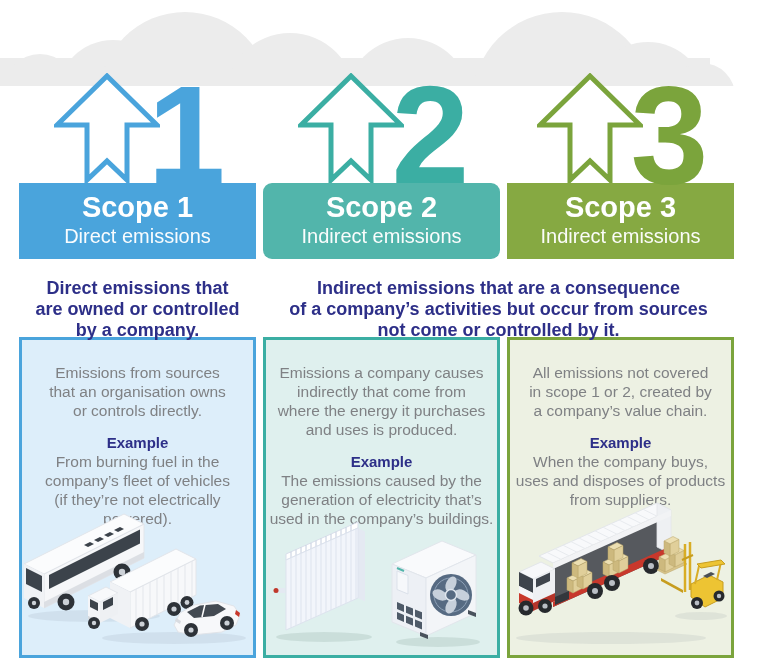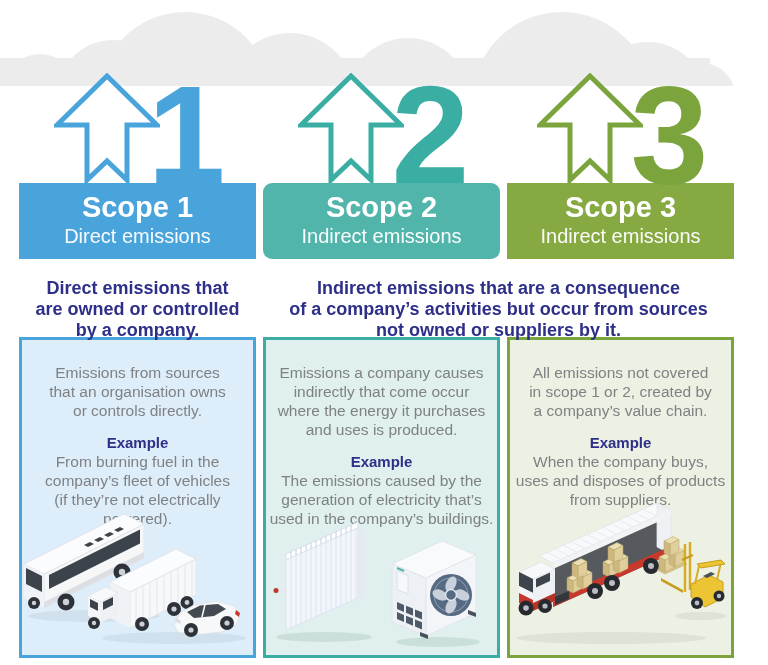--- a/index.html
+++ b/index.html
@@ -110,21 +110,21 @@
     <p>
       <span>Direct emissions that</span>
       <span>are owned or controlled</span>
       <span>by a company.</span>
     </p>
   </div>
   <div class="band band-shared">
     <p>
       <span>Indirect emissions that are a consequence</span>
       <span>of a company’s activities but occur from sources</span>
-      <span>not owned or suppliers by it.</span>
+      <span>not come or controlled by it.</span>
     </p>
   </div>
 
   <div class="row body-row">
 
     <div class="box c1 w1">
       <p class="desc">
         <span>Emissions from sources</span>
         <span>that an organisation owns</span>
         <span>or controls directly.</span>
@@ -197,21 +197,21 @@
             <circle cx="167" cy="126" r="2.6" fill="#ccd1d7"></circle>
           <circle cx="203" cy="119" r="7" fill="#2d3238"></circle>
             <circle cx="203" cy="119" r="2.6" fill="#ccd1d7"></circle>
         </g>
       </svg>
     </div>
 
     <div class="box c2 w2">
       <p class="desc">
         <span>Emissions a company causes</span>
-        <span>indirectly that come occur</span>
+        <span>indirectly that come from</span>
         <span>where the energy it purchases</span>
         <span>and uses is produced.</span>
       </p>
       <p class="ex-label">Example</p>
       <p class="ex">
         <span>The emissions caused by the</span>
         <span>generation of electricity that’s</span>
         <span>used in the company’s buildings.</span>
       </p>
       <svg class="illus" width="224" height="136" viewBox="0 0 224 136">

